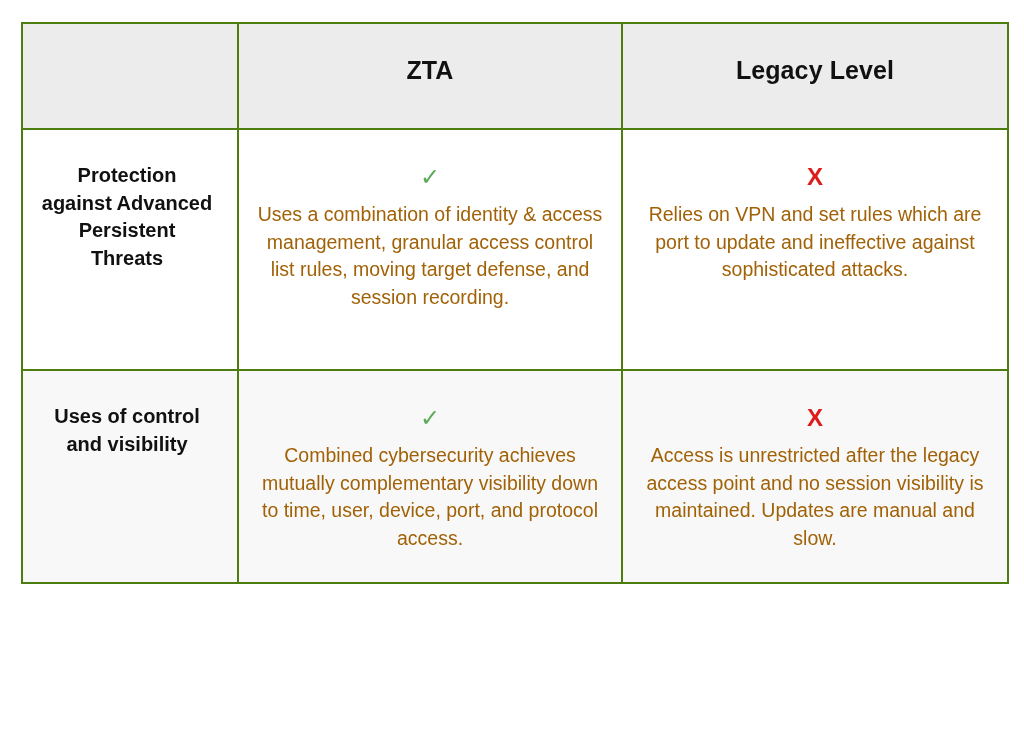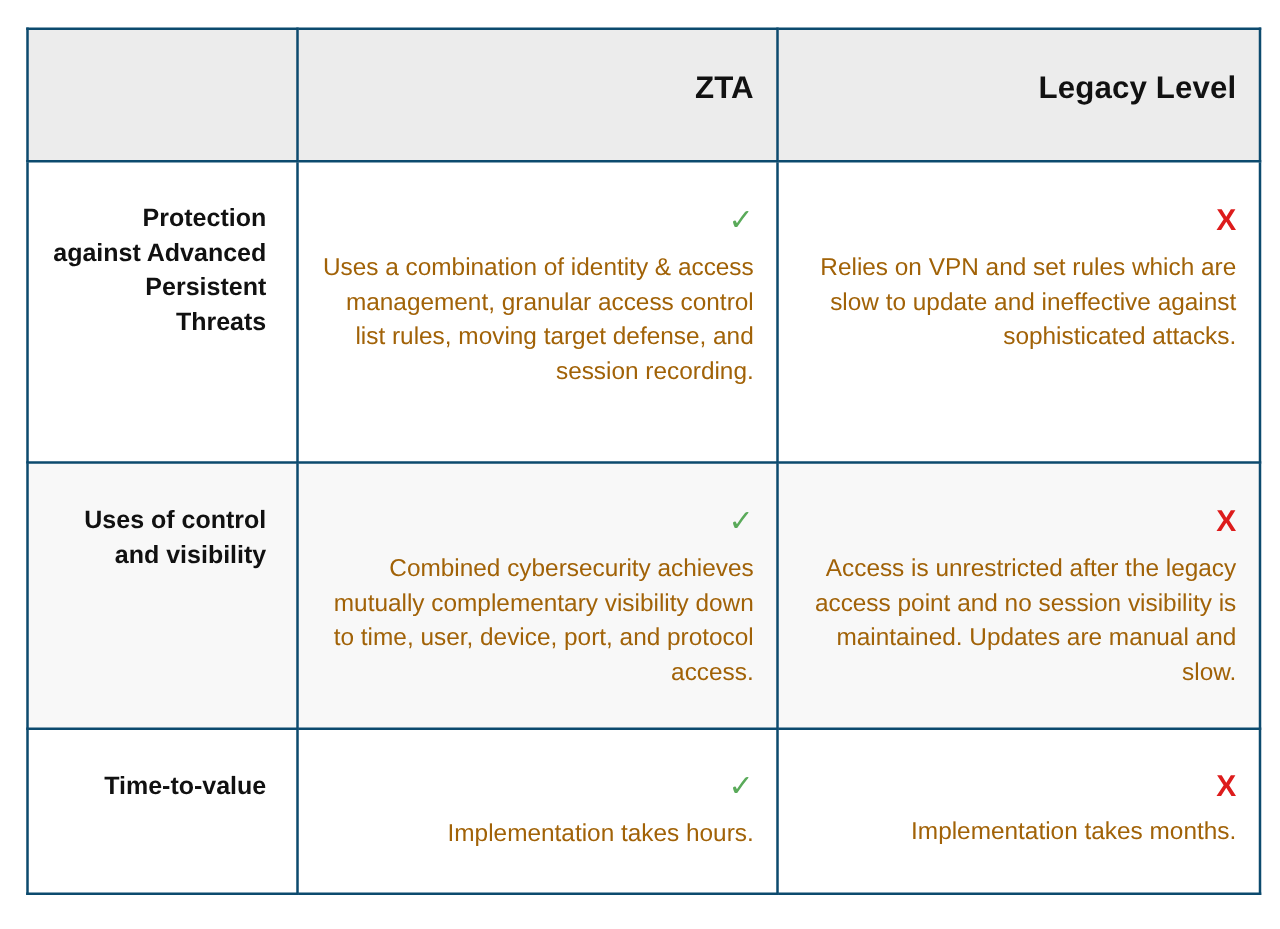--- a/index.html
+++ b/index.html
@@ -1,20 +1,20 @@
 <!DOCTYPE html>
 <html><head>
 <meta charset="utf-8">
 <style>
   html, body { margin: 0; padding: 0; background: #ffffff; }
   body { width: 1024px; height: 743px; position: relative; overflow: hidden;
          font-family: "Liberation Sans", "DejaVu Sans", sans-serif; color: #111; }
   table.cmp { position: absolute; left: 21px; top: 22px; width: 986px;
               border-collapse: collapse; table-layout: fixed; }
-  table.cmp td, table.cmp th { border: 2px solid #0c4a6e; vertical-align: top; text-align: right; }
+  table.cmp td, table.cmp th { border: 2px solid #4d7c0f; vertical-align: top; text-align: center; }
   col.c0 { width: 216px; } col.c1 { width: 384px; } col.c2 { width: 386px; }
   thead th { background: #ececec; height: 104px; padding: 0 18px; font-size: 25px;
              font-weight: bold; vertical-align: top; }
   thead th .hl { display: block; margin-top: 32px; letter-spacing: 0.1px; }
   tbody td { padding: 0 18px; }
   tr.r1 td { height: 239px; background: #ffffff; }
   tr.r2 td { height: 211px; background: #f8f8f8; }
   tr.r3 td { height: 130px; background: #ffffff; }
   .feature { font-weight: bold; font-size: 20px; line-height: 27.5px; margin-top: 32px; padding-right: 6px; }
   .mark { font-size: 24px; font-weight: bold; line-height: 28px; margin-top: 33px; height: 28px; }
@@ -51,43 +51,30 @@
     <tr class="r1">
       <td>
         <div class="feature">Protection against Advanced Persistent Threats</div>
       </td>
       <td>
         <div class="mark yes">✓</div>
         <div class="desc">Uses a combination of identity &amp; access management, granular access control list rules, moving target defense, and session recording.</div>
       </td>
       <td class="legacy">
         <div class="mark no">X</div>
-        <div class="desc">Relies on VPN and set rules which are slow to update and ineffective against sophisticated attacks.</div>
+        <div class="desc">Relies on VPN and set rules which are port to update and ineffective against sophisticated attacks.</div>
       </td>
     </tr>
     <tr class="r2">
       <td>
         <div class="feature">Uses of control and visibility</div>
       </td>
       <td>
         <div class="mark yes">✓</div>
         <div class="desc">Combined cybersecurity achieves mutually complementary visibility down to time, user, device, port, and protocol access.</div>
       </td>
       <td class="legacy">
         <div class="mark no">X</div>
         <div class="desc">Access is unrestricted after the legacy access point and no session visibility is maintained. Updates are manual and slow.</div>
       </td>
     </tr>
-    <tr class="r3">
-      <td>
-        <div class="feature">Time-to-value</div>
-      </td>
-      <td>
-        <div class="mark yes">✓</div>
-        <div class="desc">Implementation takes hours.</div>
-      </td>
-      <td class="legacy">
-        <div class="mark no">X</div>
-        <div class="desc">Implementation takes months.</div>
-      </td>
-    </tr>
   </tbody>
 </table>
 
 </body></html>

